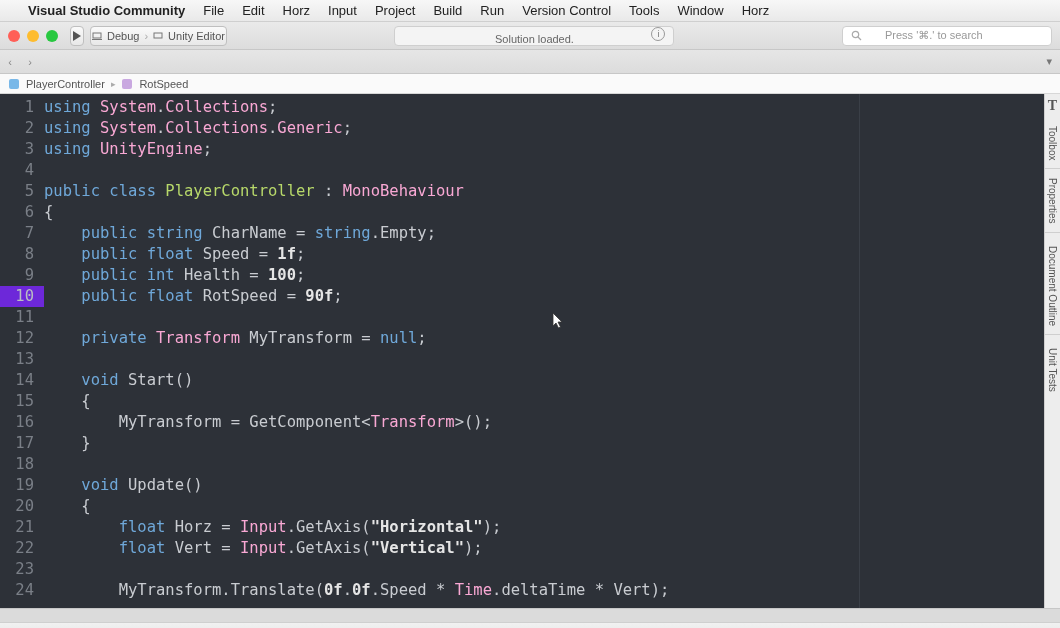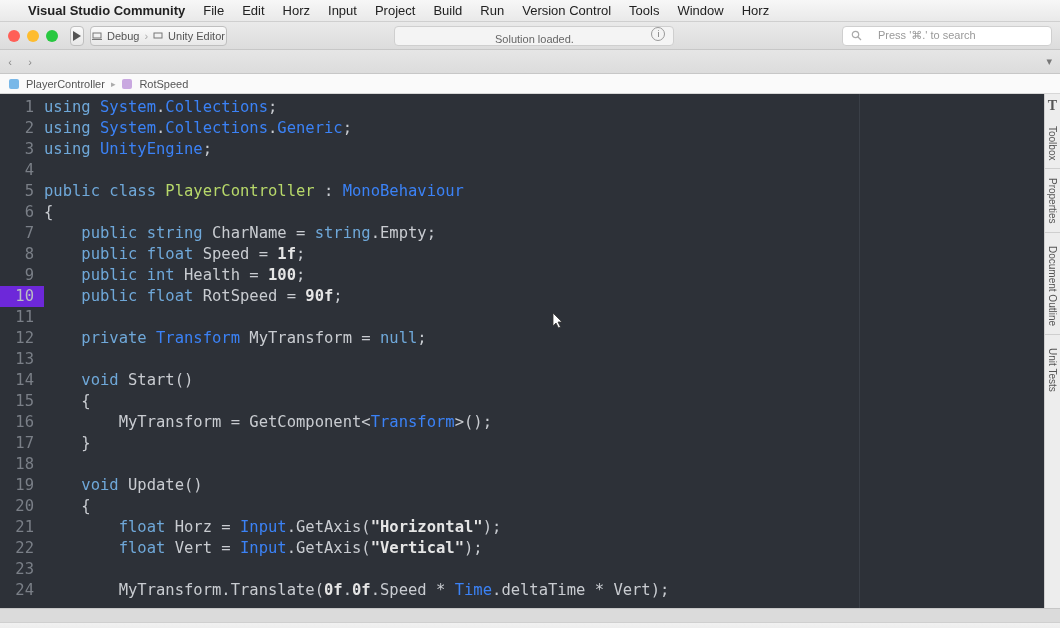--- a/index.html
+++ b/index.html
@@ -13,21 +13,21 @@
 
 
 .toolbar { height: 28px; background: linear-gradient(#eaeaea,#dcdcdc); display:flex; align-items:center; padding:0 8px; gap:6px; border-bottom:1px solid #c7c7c7; font-size:11px; color:#444;}
 .traffic { display:flex; gap:7px; margin-right:6px;}
 .traffic div { width:12px; height:12px; border-radius:50%; }
 .t-red{background:#ff5f57;} .t-yel{background:#febc2e;} .t-grn{background:#28c840;}
 .btn { height:20px; border:1px solid #bfbfbf; border-radius:4px; background:linear-gradient(#fafafa,#e8e8e8); display:flex; align-items:center; justify-content:center; padding:0 1px; color:#555;}
 .status-center { flex:1; display:flex; align-items:center; justify-content:center; gap:8px; }
 .status-pill { height:20px; border:1px solid #cfcfcf; border-radius:4px; background:#f4f4f4; display:flex; align-items:center; padding:0 14px; gap:6px; min-width:280px; color:#666; position:relative;flex-direction:column;}
 .status-pill .info-i { position:absolute; right:8px; width:14px;height:14px;border:1px solid #999;border-radius:50%; font-size:9px; display:flex;align-items:center;justify-content:center;color:#777;}
-.search { height:20px; border:1px solid #cfcfcf; border-radius:4px; background:#fff; display:flex; align-items:center; padding:0 8px; width:210px; color:#999; gap:16px;}
+.search { height:20px; border:1px solid #cfcfcf; border-radius:4px; background:#fff; display:flex; align-items:center; padding:0 8px; width:210px; color:#999; gap:23px;}
 
 
 .navrow { height:24px; background:linear-gradient(#e6e6e6,#dcdcdc); display:flex; align-items:center; border-bottom:1px solid #c7c7c7; font-size:11px; color:#555; }
 .navarrow { width:20px; text-align:center; color:#888; }
 .tab { height:24px; background:#f4f4f4; border-right:1px solid #cfcfcf; display:flex; align-items:center; padding:0 14px 0 10px; gap:8px; font-size:12px; color:#333; font-weight:500;}
 .tab-close { color:#888; font-size:11px; margin-left:4px;}
 .navrow .spacer { flex:1; }
 .navrow .drop { padding:0 8px; color:#777;}
 
 
@@ -36,21 +36,21 @@
 
 
 .main { position:relative; display:flex; height: calc(628px - 22px - 28px - 24px - 20px - 20px); }
 .editor-wrap { flex:1; background:#2d3138; position:relative; overflow:hidden;}
 .code { position:absolute; left:0; right:16px; top:0; bottom:0; font-family: Menlo, Consolas, monospace; font-size:15.5px; line-height:21px; padding-top:3px; white-space:pre; }
 .ln { display:flex; }
 .lnno { width:44px; text-align:right; padding-right:10px; color:#7a7f87; user-select:none;}
 .lnno.hl { background:#6d28d9; color:#b8bcc3; }
 .codet { color:#c9ccd1; }
 .kw { color:#6fa8d9; } 
-.ty { color:#3b82f6;text-align:center; } 
+.ty { color:#f9a8d4;text-align:center; } 
 .cls { color:#b7d86a; } 
 .st { color:#e5e5e5;font-weight:bold; } 
 .nul { color:#6fa8d9; }
 .op { color:#c9ccd1; }
 .mem { color:#c9ccd1; }
 
 .rightrail { width:16px; background:#2d3138; border-left:1px solid #23262b; position:relative;}
 .rightrail .tick { position:absolute; right:3px; top:4px; color:#7fbf5a; font-size:10px;}
 .editor-divider { position:absolute; top:0; bottom:0; right:200px; width:1px; background:#3a3f47;}
 

